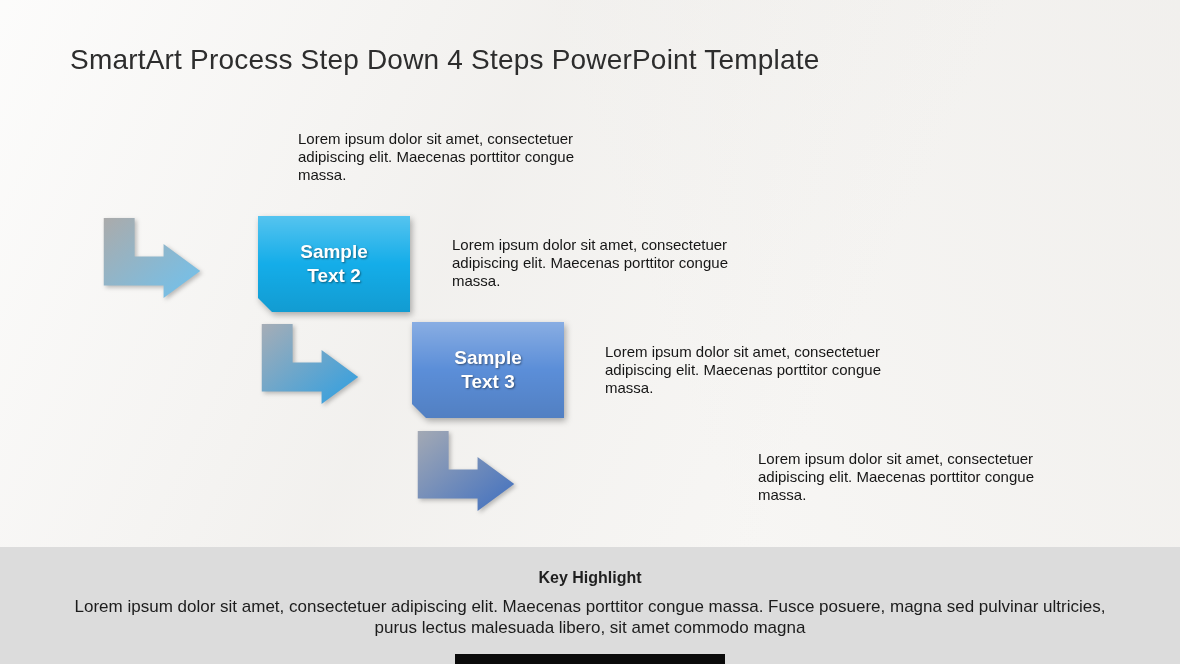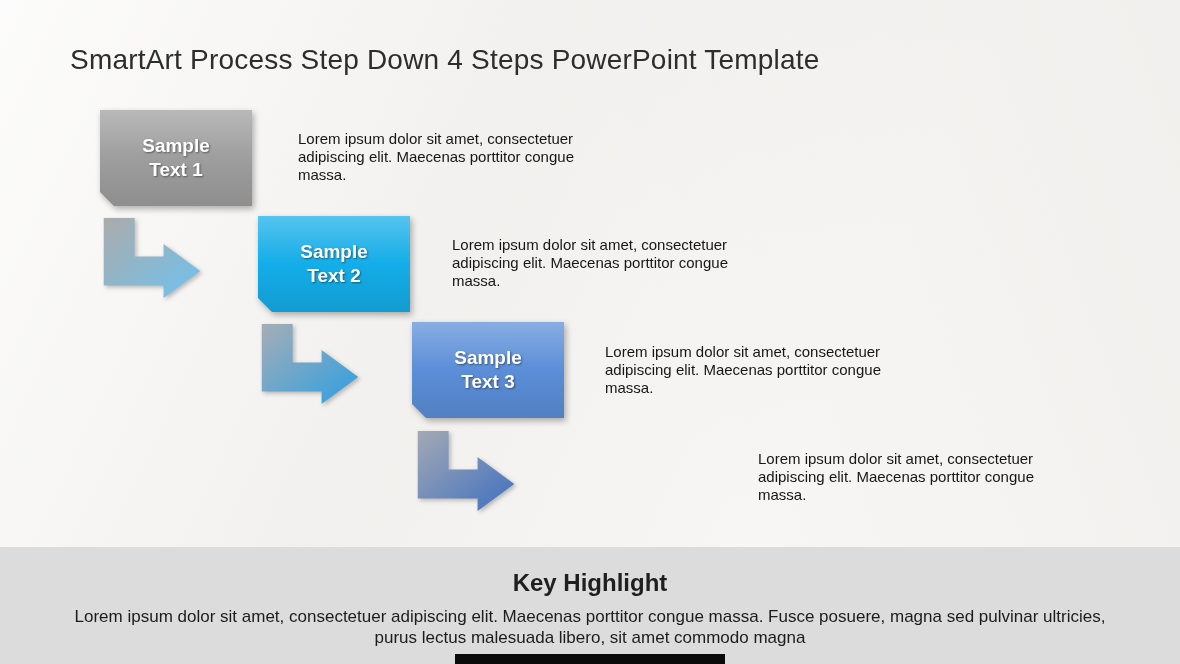--- a/index.html
+++ b/index.html
@@ -82,21 +82,21 @@
   .a3 { left: 417px; top: 431px; }
 
   .footer {
     position: absolute;
     left: 0; right: 0; top: 547px; bottom: 0;
     background: #dcdcdc;
     text-align: center;
   }
   .footer-heading {
     margin-top: 22px;
-    font-size: 24px;
+    font-size: 16px;
     font-weight: bold;
     color: #1f1f1f;
   }
   .footer-text {
     margin: 10px auto 0;
     max-width: 1060px;
     font-size: 17px;
     line-height: 1.22;
     color: #1c1c1c;
   }
@@ -111,25 +111,20 @@
 </style>
 </head>
 <body>
 
 <div class="slide">
 
   <div class="decor"></div>
 
   <div class="title">SmartArt Process Step Down 4 Steps PowerPoint Template</div>
 
-  <div class="box-wrap b1" style="--step-color: #9e9e9e;">
-    <div class="box">
-      <div class="box-label">Sample Text 1</div>
-    </div>
-  </div>
   <div class="desc d1">Lorem ipsum dolor sit amet, consectetuer adipiscing elit. Maecenas porttitor congue massa.</div>
 
   <div class="arrow a1">
     <svg viewBox="0 0 100 85">
       <defs>
         <linearGradient id="g1" x1="0" y1="0" x2="1" y2="1">
           <stop offset="0" stop-color="#ababab"></stop>
           <stop offset="1" stop-color="#6fc2ef"></stop>
         </linearGradient>
       </defs>

